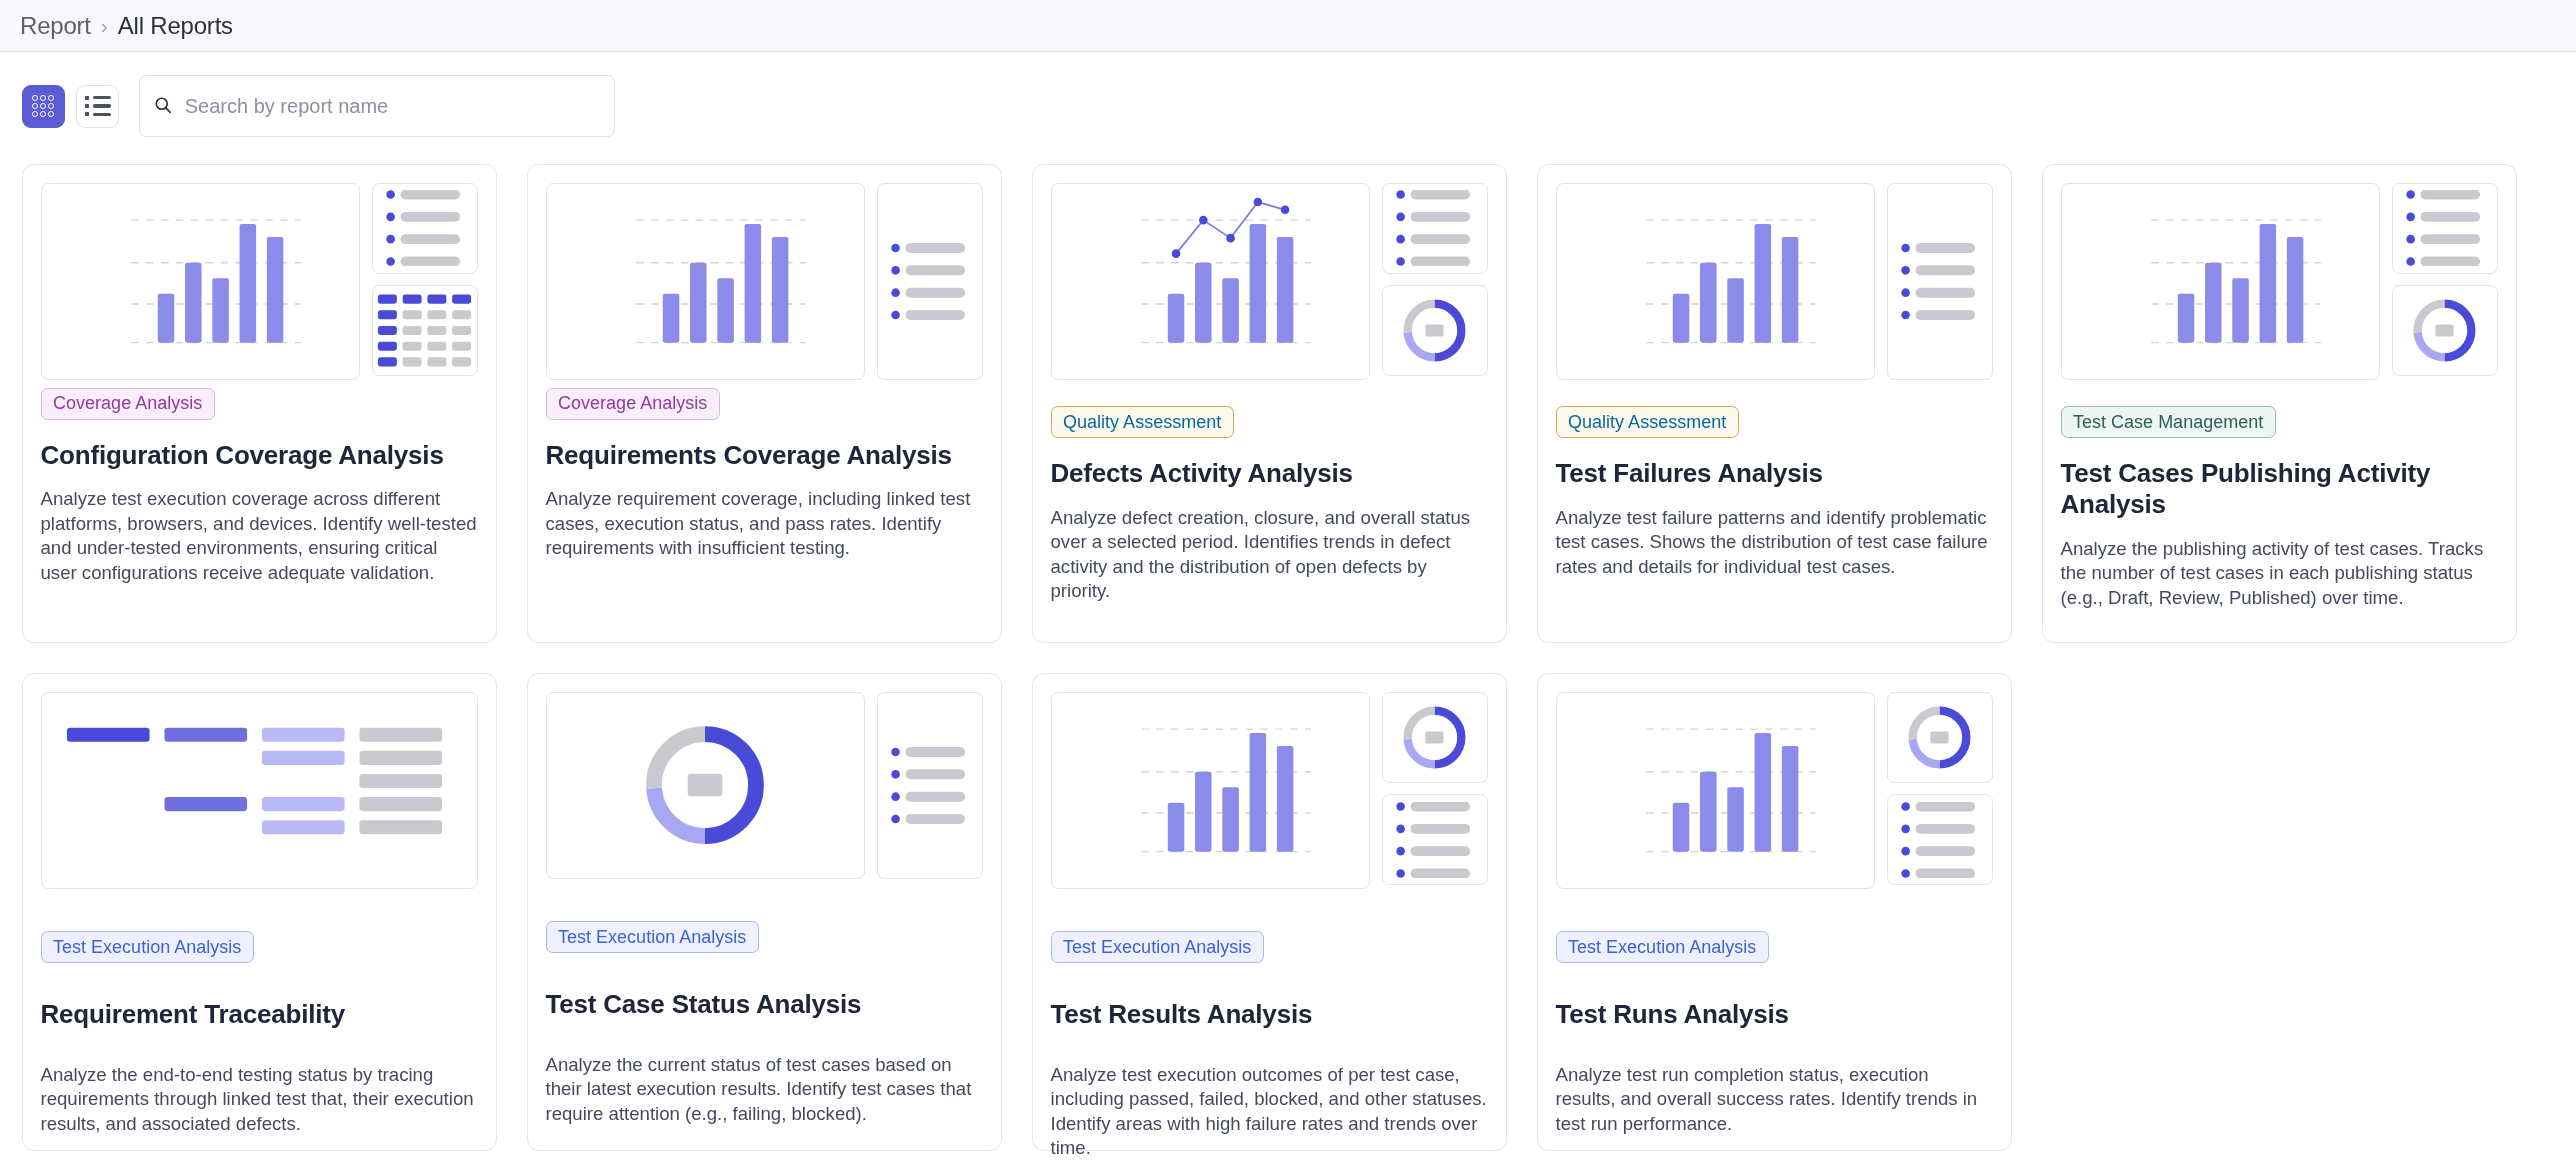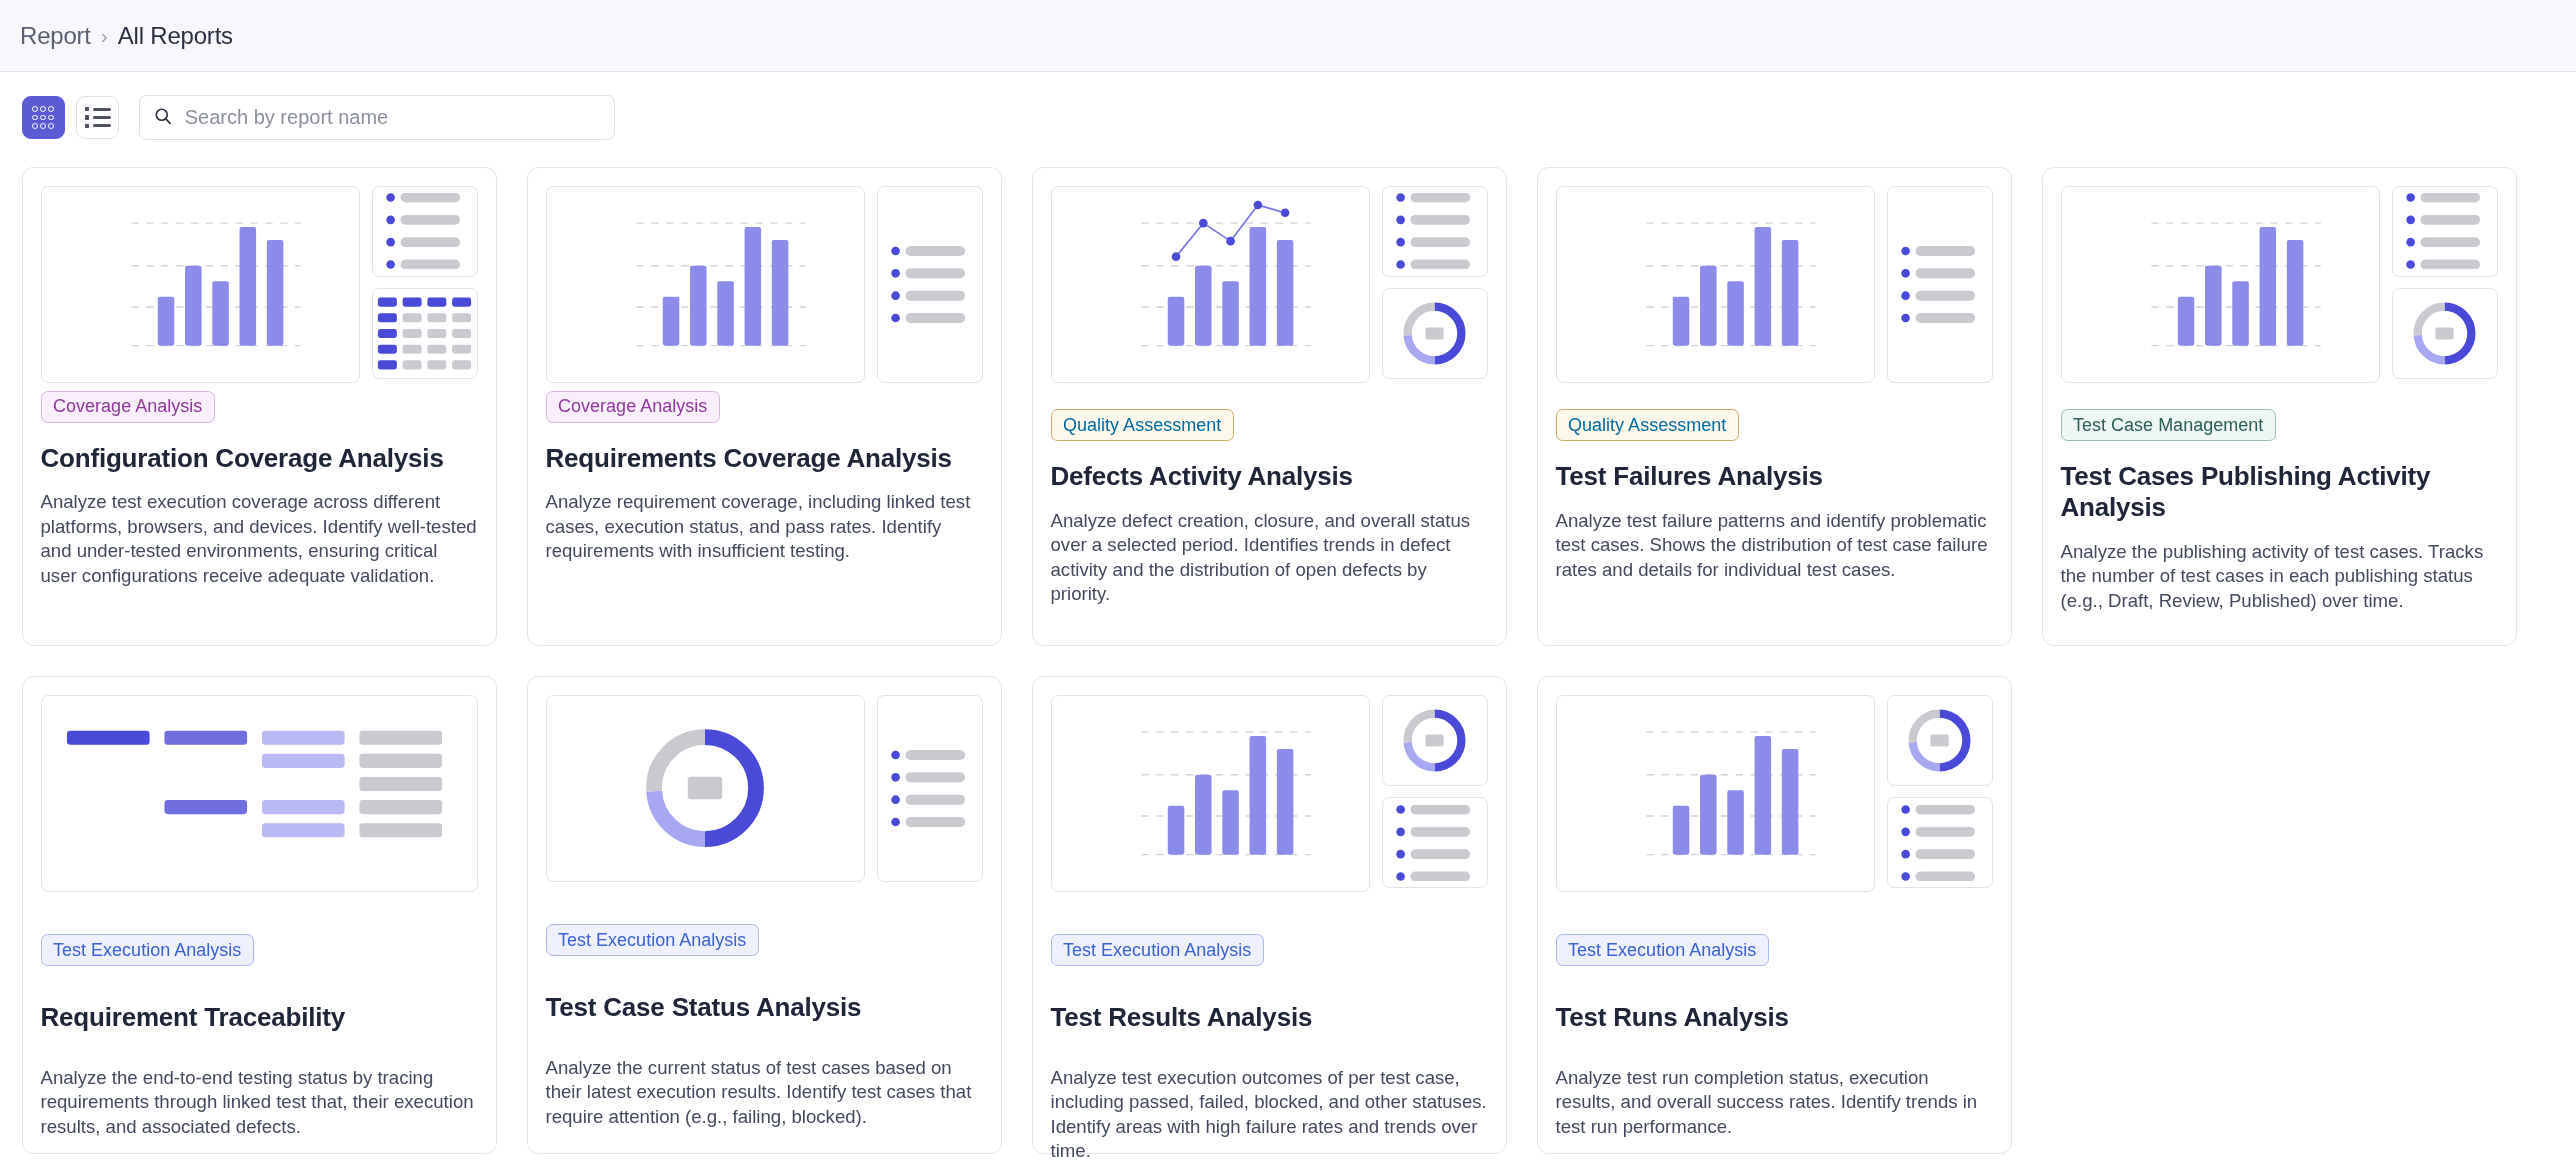--- a/index.html
+++ b/index.html
@@ -6,21 +6,21 @@
   html, body {
     width: 2576px;
     height: 1174px;
     background: #ffffff;
     font-family: "Liberation Sans", sans-serif;
     overflow: hidden;
   }
 
   
   .breadcrumb-bar {
-    height: 72px;
+    height: 52px;
     background: #f8f8fc;
     border-bottom: 1.7px solid #e2e2ea;
     display: flex;
     align-items: center;
     padding-left: 20px;
   }
   .crumb {
     font-size: 24px;
     color: #5b6170;
     letter-spacing: -0.2px;
@@ -60,21 +60,21 @@
   }
   .list-glyph { display: flex; flex-direction: column; gap: 4.1px; }
   .list-glyph .row { display: flex; align-items: center; gap: 4.1px; }
   .list-glyph .dot { width: 4.1px; height: 4.1px; background: #4c5160; border-radius: 0.8px; }
   .list-glyph .bar { height: 3.3px; background: #4c5160; border-radius: 1.7px; }
   .list-glyph .row:nth-child(1) .bar { width: 18px; }
   .list-glyph .row:nth-child(2) .bar { width: 18px; }
   .list-glyph .row:nth-child(3) .bar { width: 18px; }
 
   .search-box {
-    width: 476px; height: 45px;
+    width: 476px; height: 62px;
     border: 0.8px solid #dedee6;
     border-radius: 7.4px;
     display: flex; align-items: center;
     padding: 0 13.2px;
     margin-left: 8.3px;
     background: #fff;
   }
   .search-icon { flex: 0 0 auto; margin-right: 11.6px; }
   .search-input {
     border: none; outline: none;

